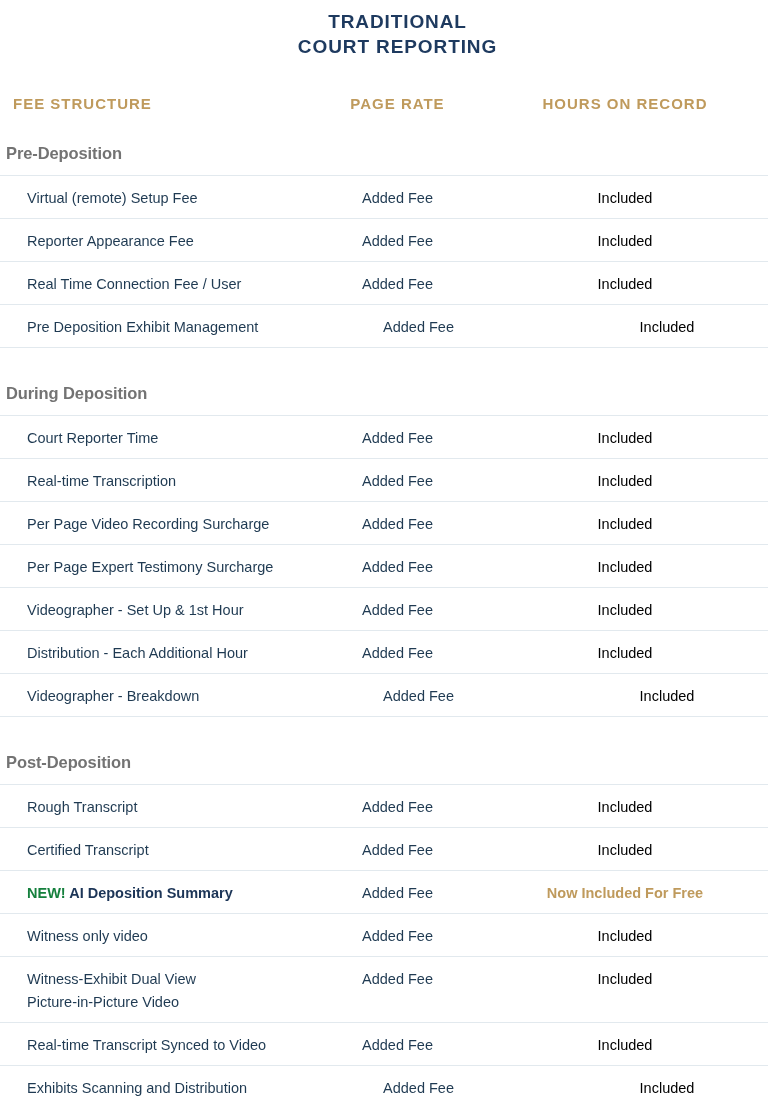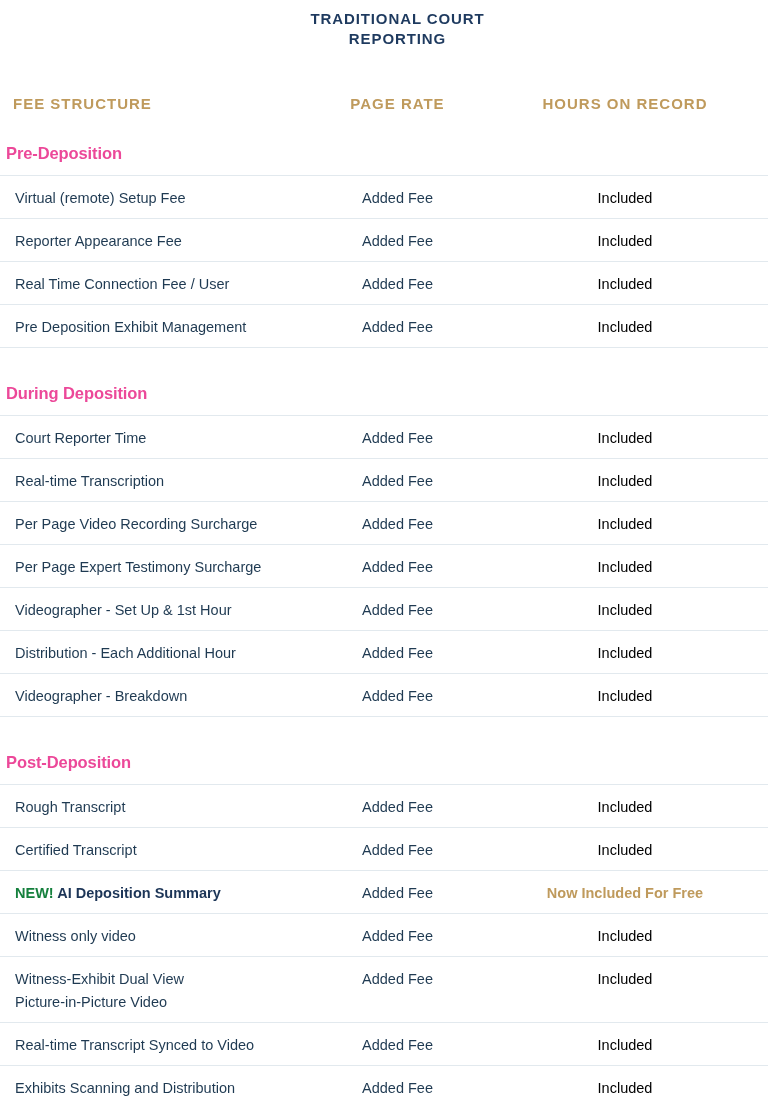--- a/index.html
+++ b/index.html
@@ -32,21 +32,21 @@
     box-sizing: border-box;
   }
   .brand-spacer { width: 290px; flex: 0 0 290px; }
 
   .brand-col-traditional {
     width: 215px;
     flex: 0 0 215px;
     text-align: center;
   }
   .traditional-title {
-    font-size: 15px;
+    font-size: 19px;
     font-weight: bold;
     color: #1e3a5f;
     letter-spacing: 0.9px;
     line-height: 1.32;
     text-transform: uppercase;
   }
 
   .brand-col-remote {
     width: 240px;
     flex: 0 0 240px;
@@ -106,43 +106,43 @@
     width: 240px;
     flex: 0 0 240px;
     text-align: center;
   }
 
   
   .section { margin: 0; }
   .section-title {
     font-size: 16.5px;
     font-weight: bold;
-    color: #ec4899;
+    color: #737373;
     padding: 0 0 0 6px;
     letter-spacing: -0.1px;
   }
   .section-pre   { margin-top: 21px; }
   .section-gap   { margin-top: 36px; }
 
   .rows { margin-top: 12px; }
 
   .row {
     display: flex;
     align-items: flex-start;
     border-top: 1px solid #e2e9ee;
     min-height: 38px;
     padding: 11px 0 9px 0;
     box-sizing: border-box;
   }
-  .row:last-child { border-bottom: 1px solid #e2e9ee; }
+  .row:last-child { border-bottom: 1px solid #e2e9ee; gap: 21px; }
 
   .cell-label {
     width: 290px;
     flex: 0 0 290px;
-    padding-left: 15px;
+    padding-left: 27px;
     box-sizing: border-box;
     font-size: 14.5px;
     color: #1f3a52;
     line-height: 1.52;
   }
   .cell-page {
     width: 215px;
     flex: 0 0 215px;
     text-align: center;
     font-size: 14.5px;

